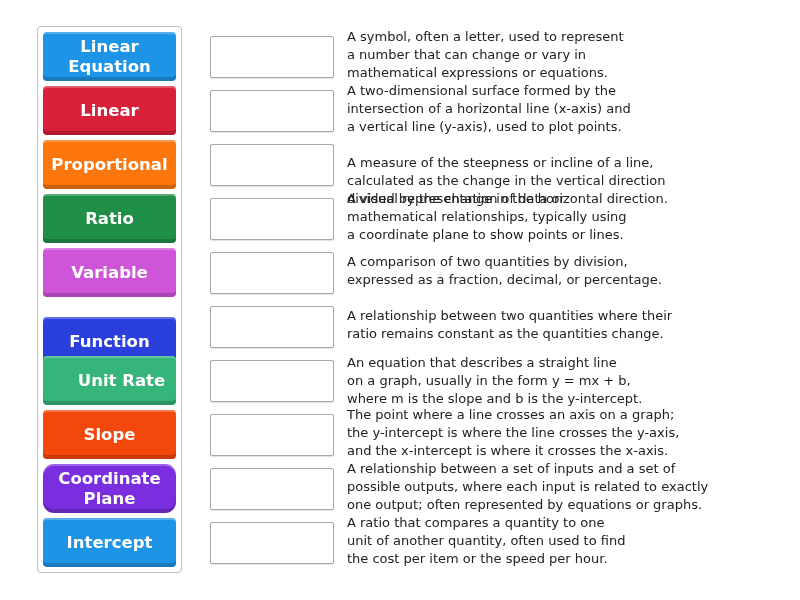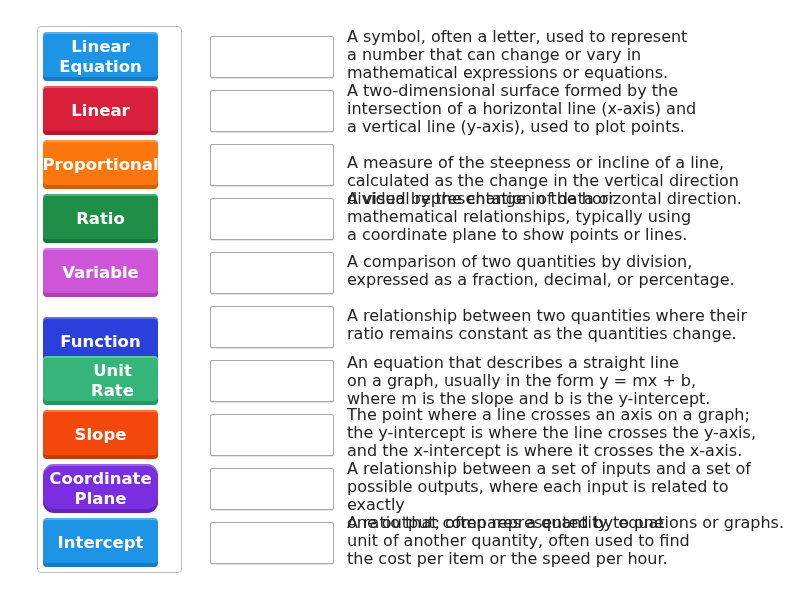--- a/index.html
+++ b/index.html
@@ -7,37 +7,37 @@
     width: 800px; height: 600px; background: #ffffff;
     position: relative; overflow: hidden;
     font-family: "DejaVu Sans", "Liberation Sans", sans-serif;
   }
   .tile-panel {
     position: absolute; left: 37px; top: 26px; width: 145px; height: 547px;
     border: 1px solid #bdbdbd; border-radius: 4px; box-sizing: border-box;
     background: #fff;
   }
   .tile {
-    position: absolute; left: 43px; width: 115px; height: 49px;
+    position: absolute; left: 43px; width: 133px; height: 49px;
     border-radius: 4px; box-sizing: border-box;
     display: flex; align-items: center; justify-content: center; text-align: center;
     color: #fff; font-weight: bold; font-size: 16.5px; line-height: 20px;
     cursor: grab;
     box-shadow: inset 0 -4px 0 rgba(0,0,0,0.18), inset 0 2px 0 rgba(255,255,255,0.25);
   }
   .tile span { padding: 0 4px; }
   .dropbox {
     position: absolute; left: 210px; width: 124px; height: 42px;
     border: 1px solid #a8a8a8; border-radius: 2px; box-sizing: border-box;
     background: #fff;
     box-shadow: 0 1px 1px rgba(0,0,0,0.12);
   }
   .desc {
     position: absolute; left: 347px; width: 440px;
-    font-size: 16px; line-height: 18px; color: #222;
+    font-size: 13px; line-height: 18px; color: #222;
     white-space: pre-line;
   }
 </style>
 </head>
 <body>
 
 <div class="tile-panel"></div>
 
 <div class="tile" style="top: 32px; background: rgb(30, 148, 230);">
     <span>Linear Equation</span>

